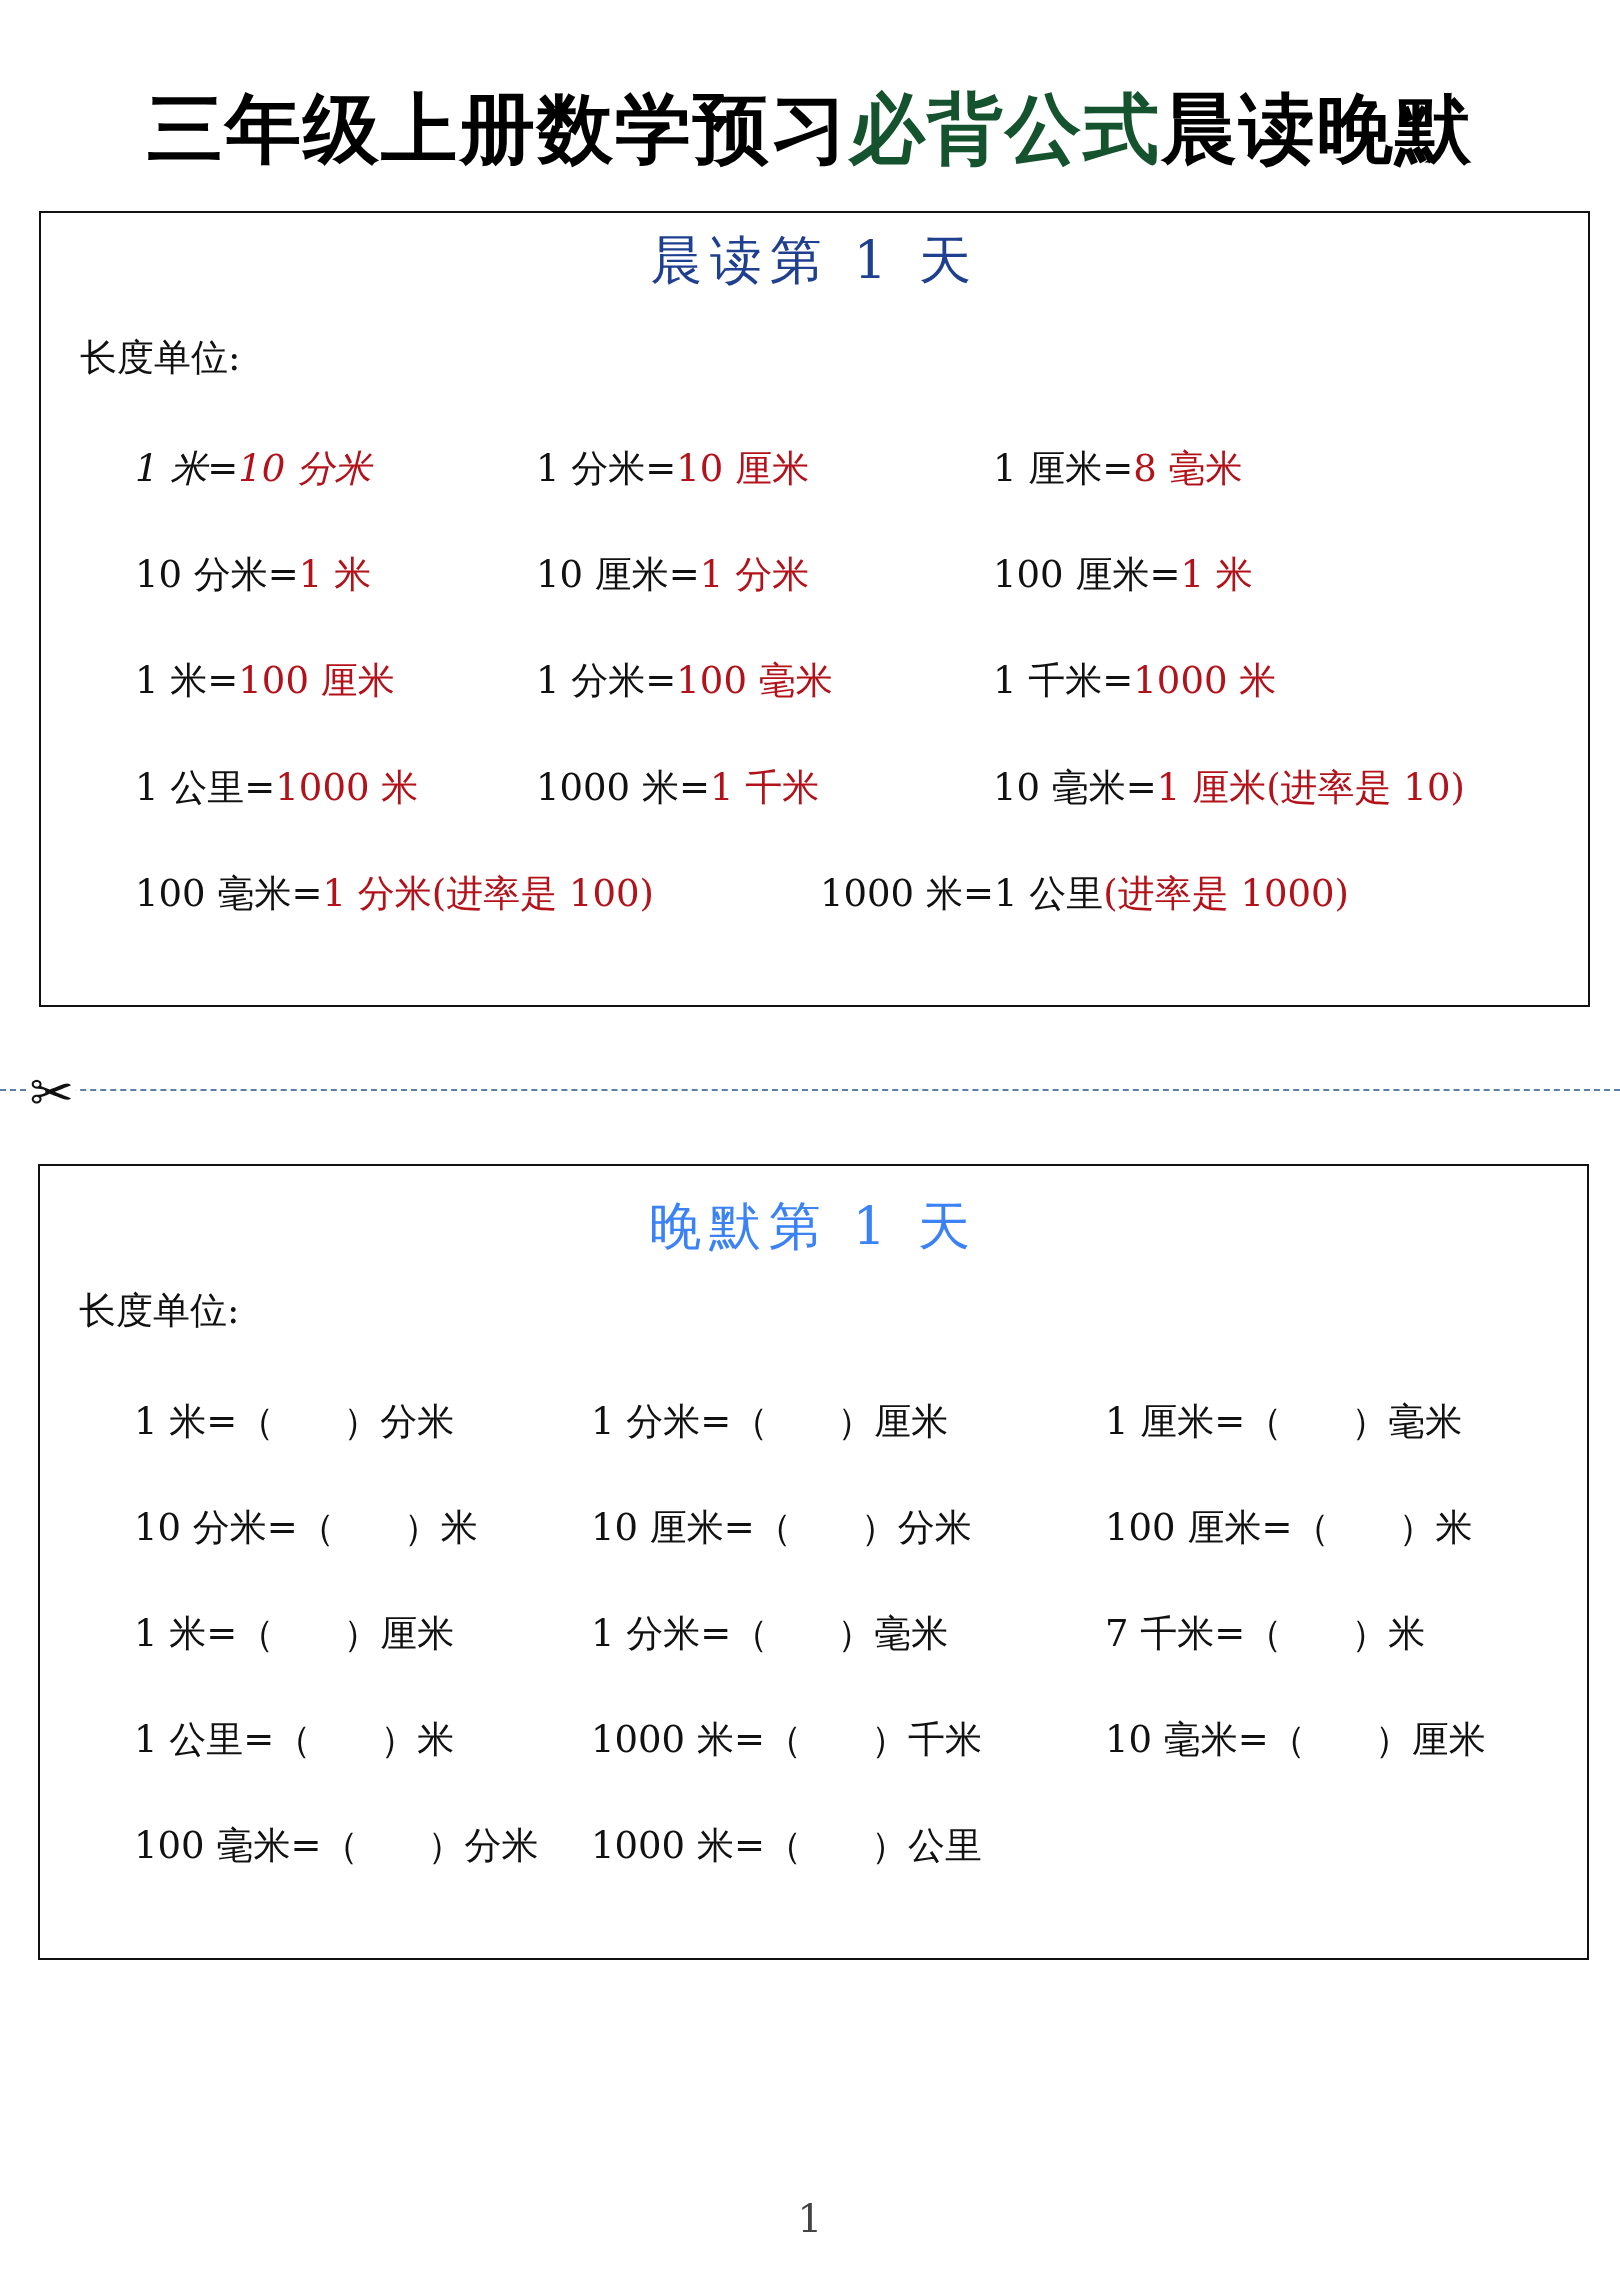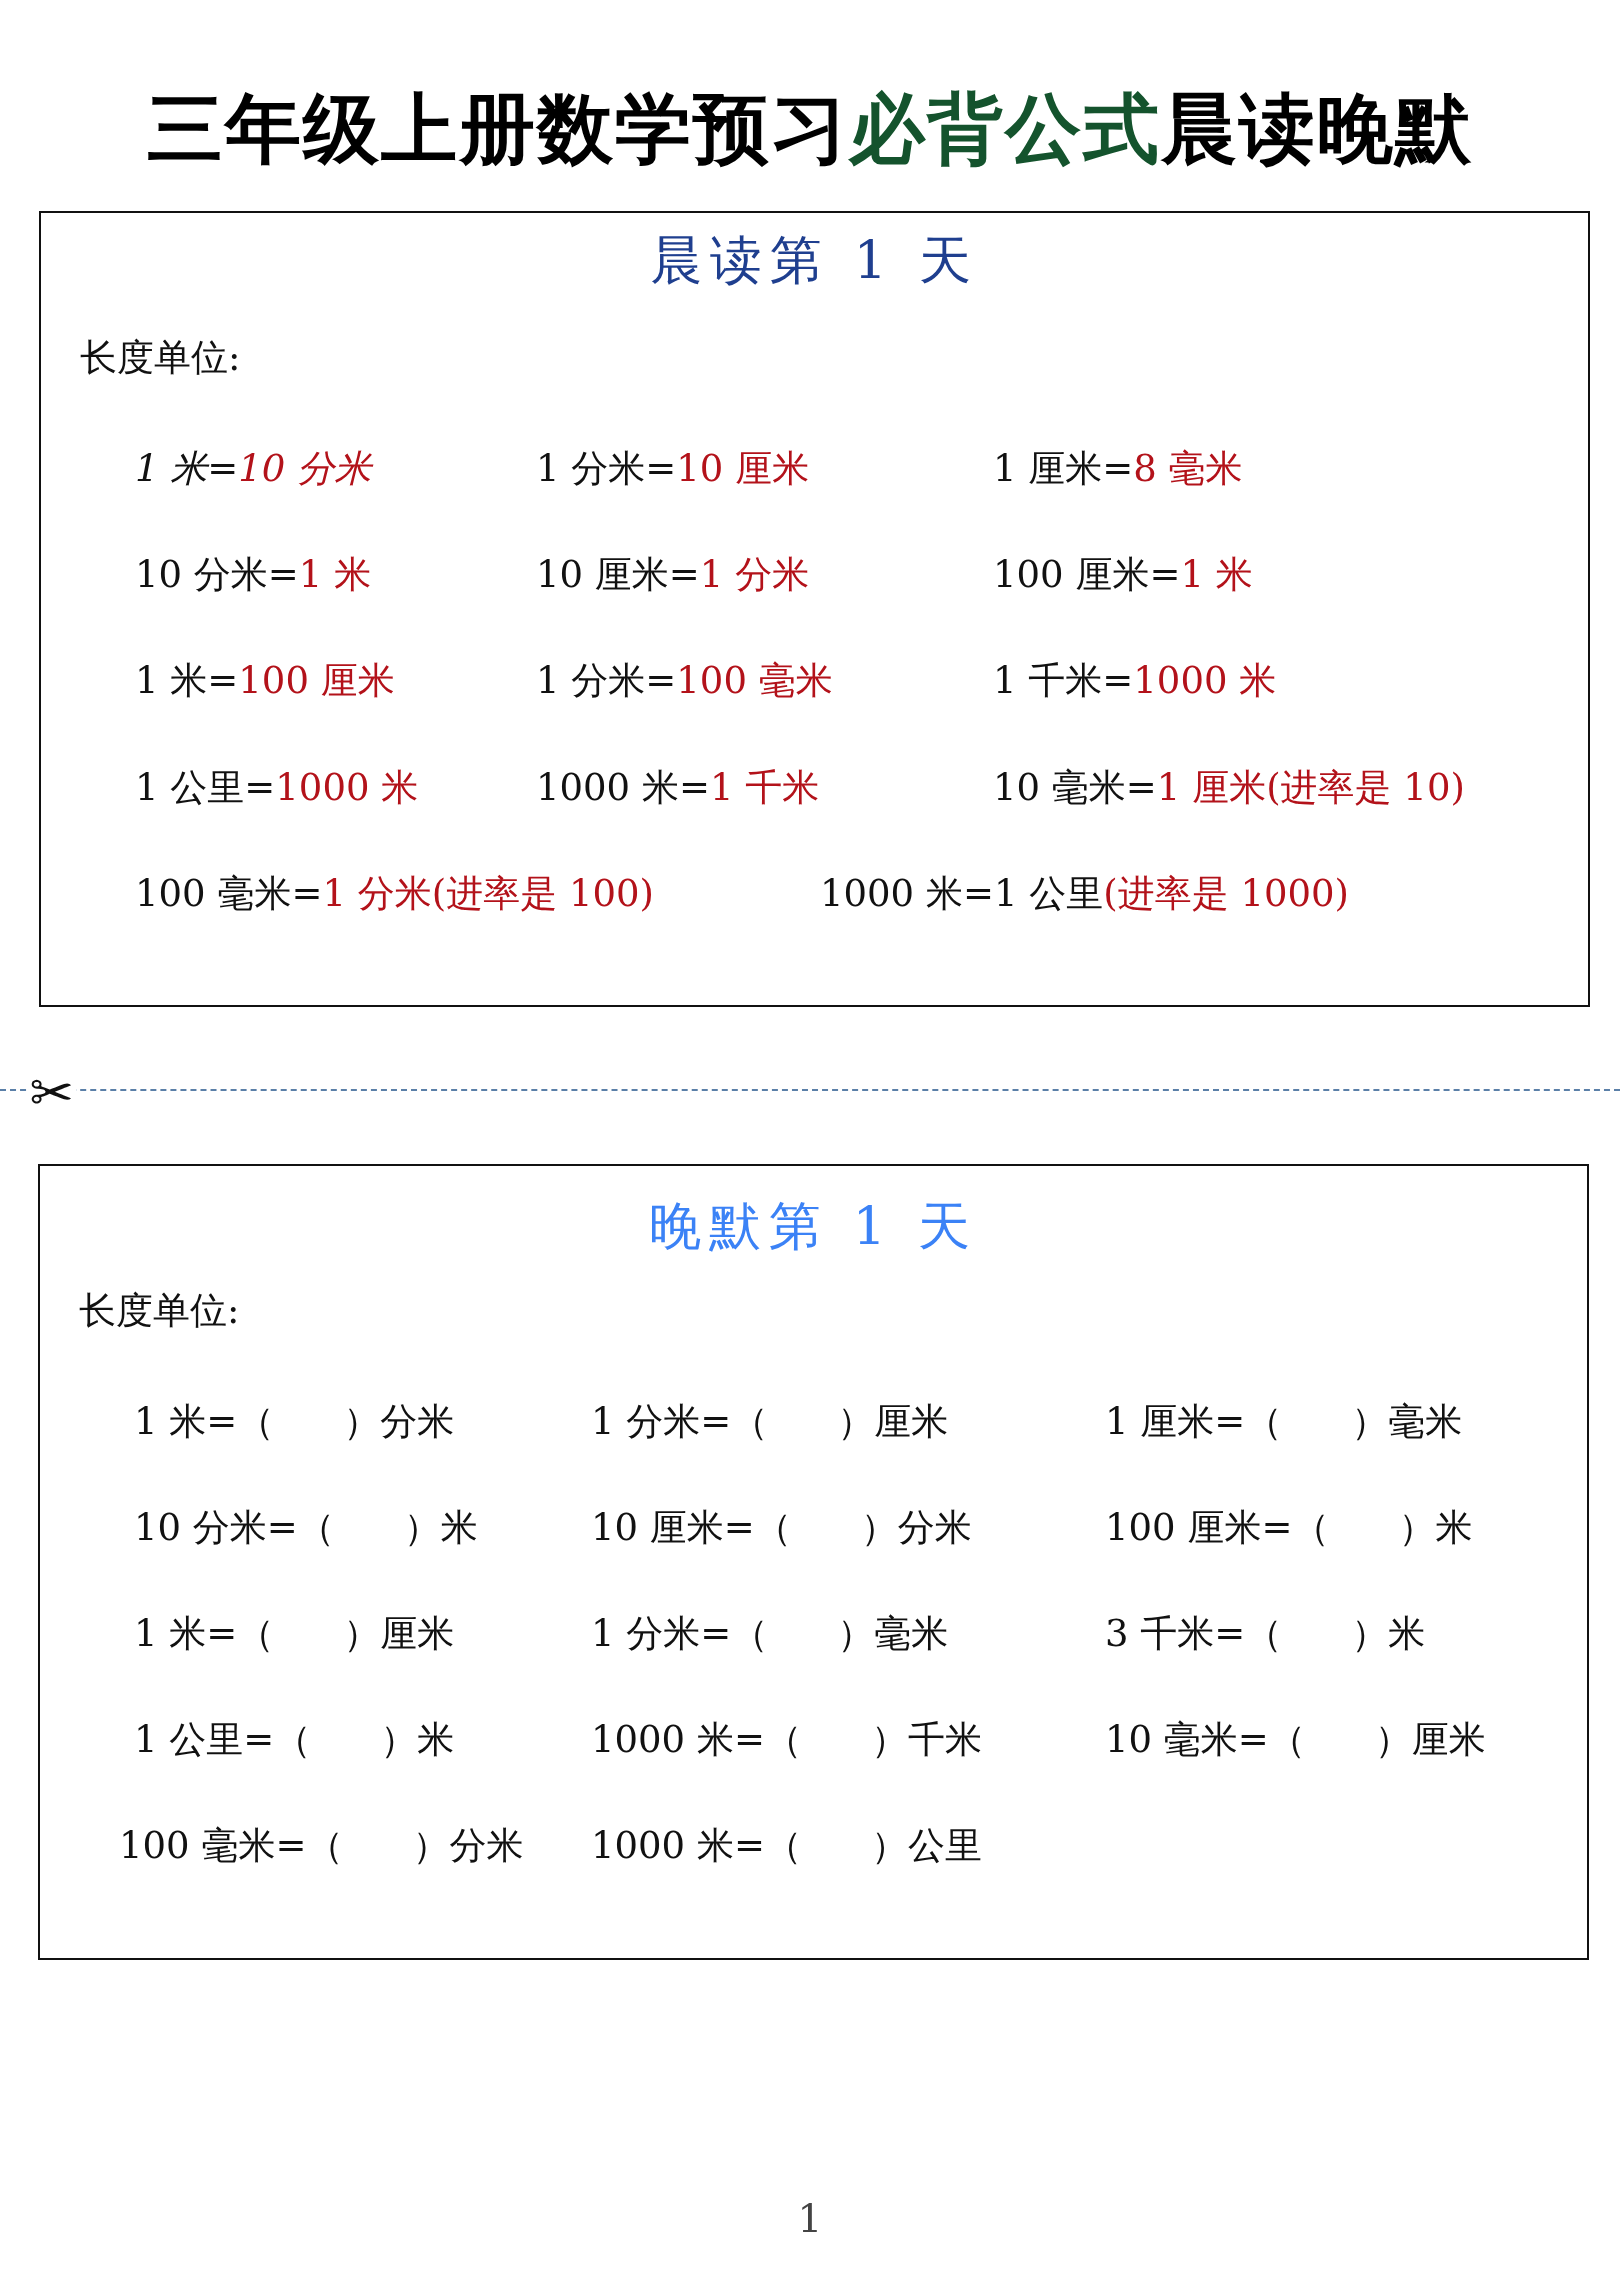--- a/index.html
+++ b/index.html
@@ -86,24 +86,24 @@
   <div class="item" style="left:94px; top:231px;"><span>1 米=（</span><span class="blank"></span><span>）分米</span></div>
   <div class="item" style="left:551px; top:231px;"><span>1 分米=（</span><span class="blank"></span><span>）厘米</span></div>
   <div class="item" style="left:1065px; top:231px;"><span>1 厘米=（</span><span class="blank"></span><span>）毫米</span></div>
 
   <div class="item" style="left:94px; top:337px;"><span>10 分米=（</span><span class="blank"></span><span>）米</span></div>
   <div class="item" style="left:551px; top:337px;"><span>10 厘米=（</span><span class="blank"></span><span>）分米</span></div>
   <div class="item" style="left:1065px; top:337px;"><span>100 厘米=（</span><span class="blank"></span><span>）米</span></div>
 
   <div class="item" style="left:94px; top:443px;"><span>1 米=（</span><span class="blank"></span><span>）厘米</span></div>
   <div class="item" style="left:551px; top:443px;"><span>1 分米=（</span><span class="blank"></span><span>）毫米</span></div>
-  <div class="item" style="left:1065px; top:443px;"><span>3 千米=（</span><span class="blank"></span><span>）米</span></div>
+  <div class="item" style="left:1065px; top:443px;"><span>7 千米=（</span><span class="blank"></span><span>）米</span></div>
 
   <div class="item" style="left:94px; top:549px;"><span>1 公里=（</span><span class="blank"></span><span>）米</span></div>
   <div class="item" style="left:551px; top:549px;"><span>1000 米=（</span><span class="blank"></span><span>）千米</span></div>
   <div class="item" style="left:1065px; top:549px;"><span>10 毫米=（</span><span class="blank"></span><span>）厘米</span></div>
 
-  <div class="item" style="left:79px; top:655px;"><span>100 毫米=（</span><span class="blank"></span><span>）分米</span></div>
+  <div class="item" style="left:94px; top:655px;"><span>100 毫米=（</span><span class="blank"></span><span>）分米</span></div>
   <div class="item" style="left:551px; top:655px;"><span>1000 米=（</span><span class="blank"></span><span>）公里</span></div>
 </div>
 
 <div class="page-number">1</div>
 
 
 </body></html>

